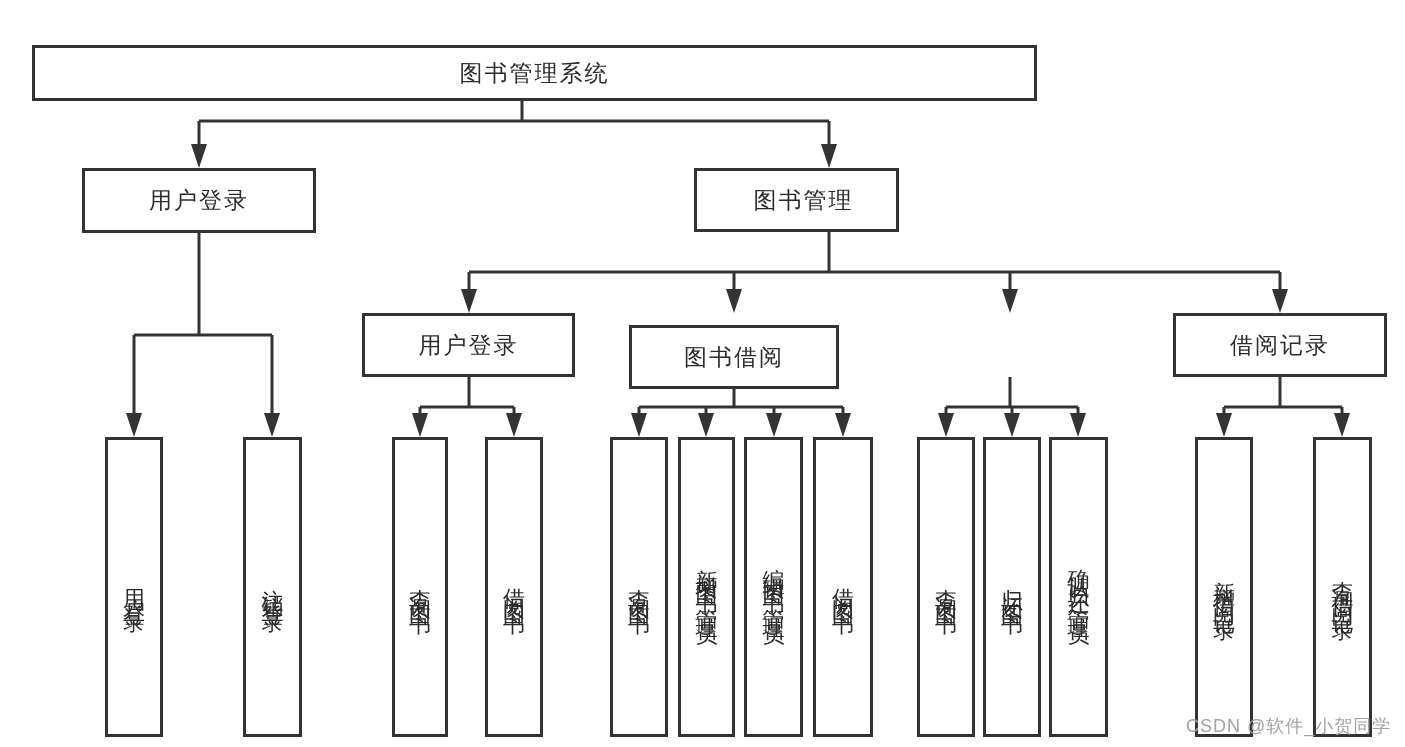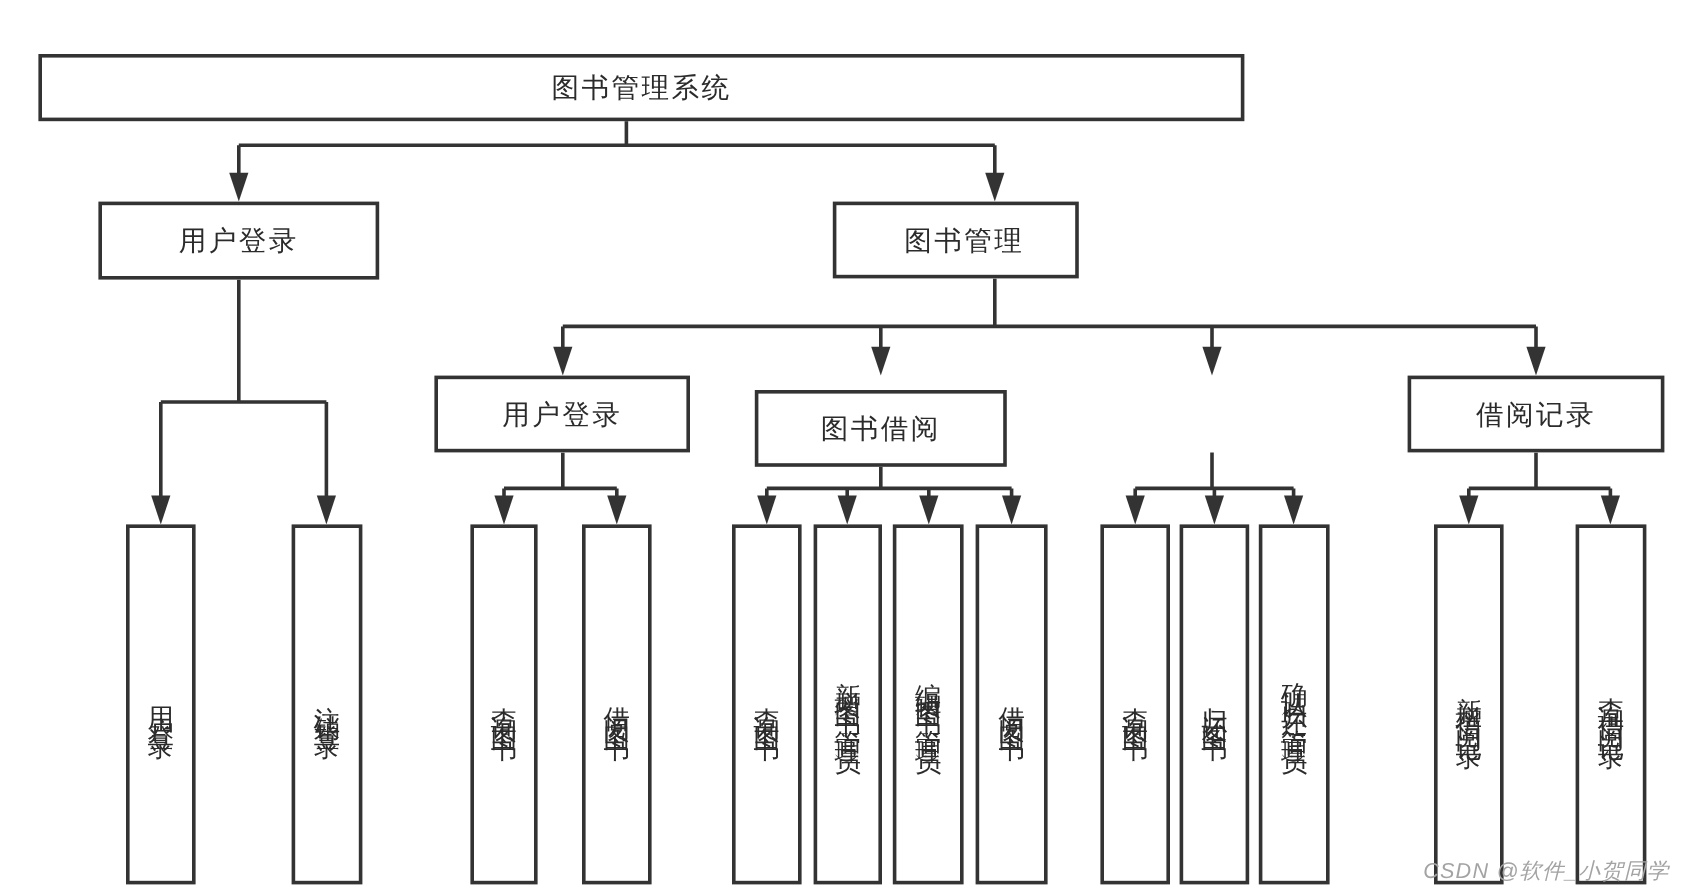--- a/index.html
+++ b/index.html
@@ -55,21 +55,20 @@
   }
   .watermark {
     position: absolute;
     left: 1186px;
     top: 714px;
     font-size: 18px;
     letter-spacing: 1px;
     color: #a3a3a3;
     z-index: 3;
     white-space: nowrap;
-    font-style: italic;
   }
 </style>
 </head>
 <body>
 
 <div id="canvas">
 
   <svg id="connector-layer" width="1405" height="747" viewBox="0 0 1405 747">
     <defs>
       <polygon id="arrowhead" points="-8,-24 8,-24 0,0" fill="#333333"></polygon>

